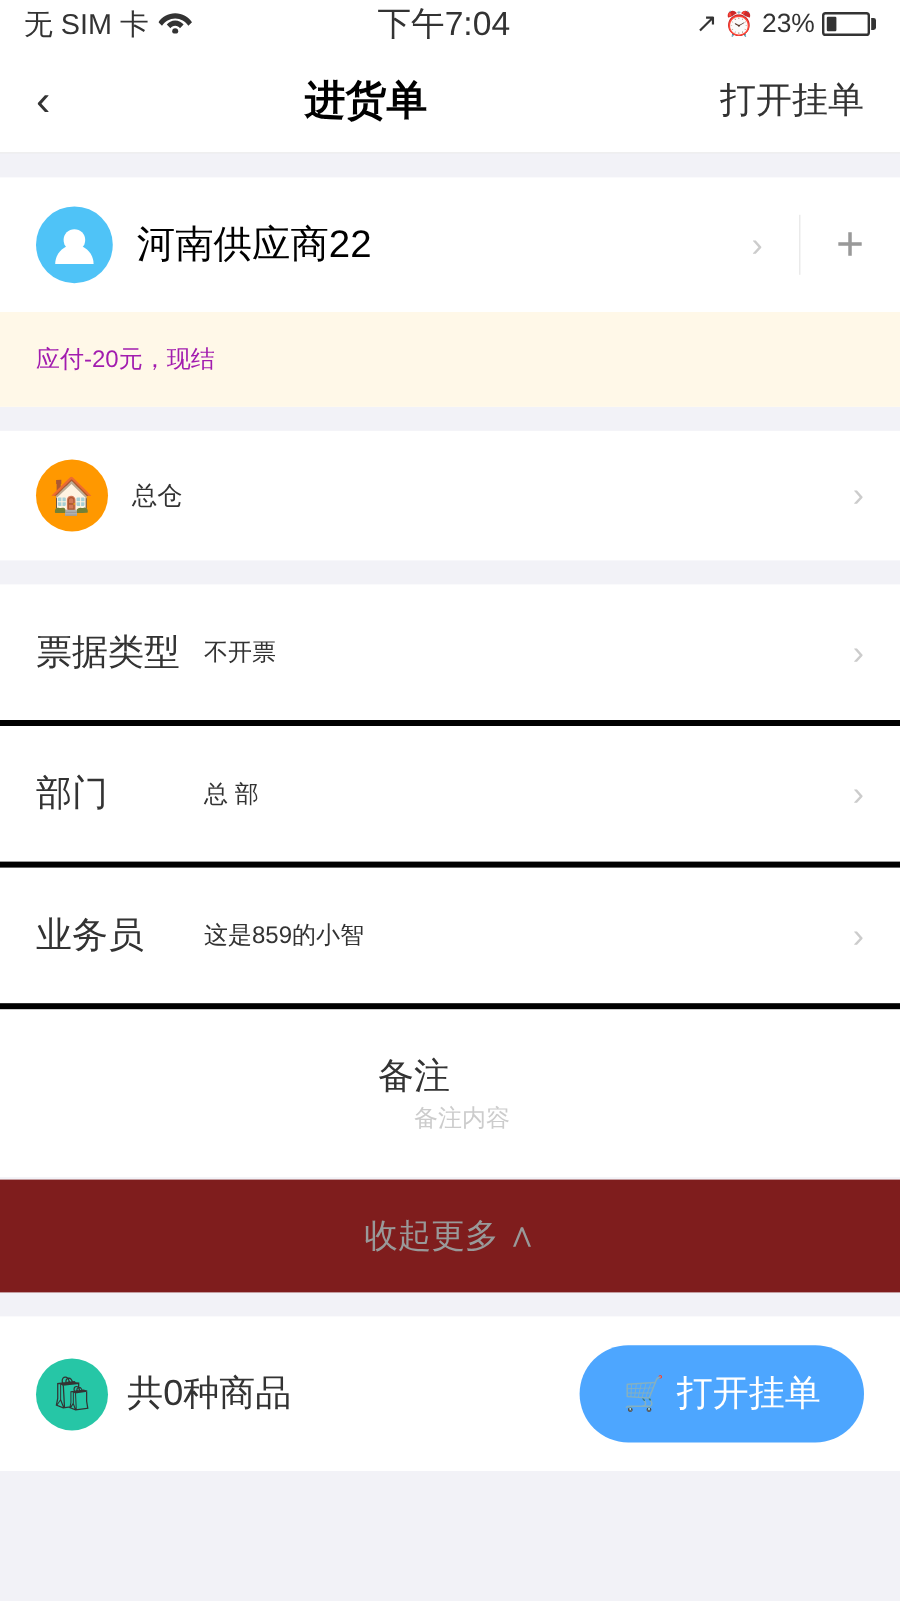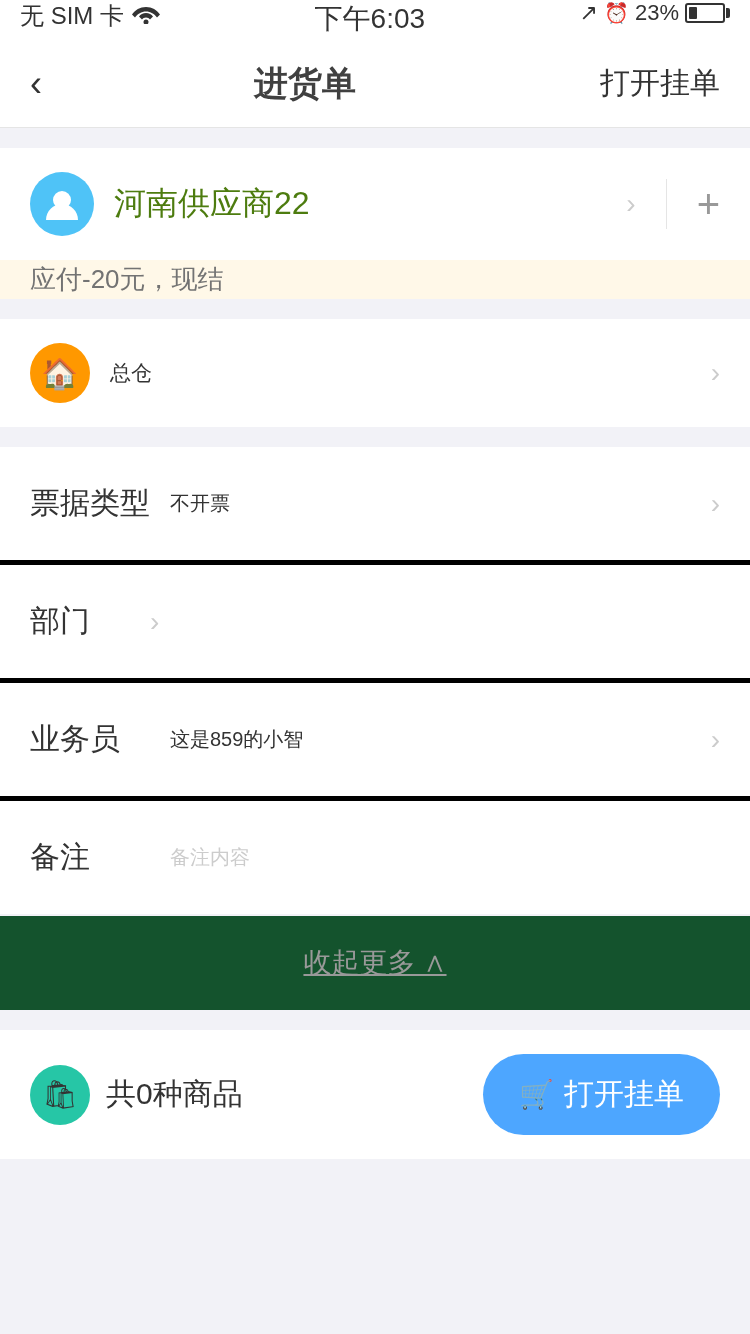--- a/index.html
+++ b/index.html
@@ -13,21 +13,21 @@
       font-size: 28px;
       color: #333;
     }
 
     
     .status-bar {
       width: 750px;
       height: 40px;
       background: #fff;
       display: flex;
-      align-items: flex-start;
+      align-items: center;
       justify-content: space-between;
       padding: 0 20px;
       font-size: 24px;
       color: #333;
     }
     .status-left { display: flex; align-items: center; gap: 8px; }
     .status-center { font-size: 28px; font-weight: 500; }
     .status-right { display: flex; align-items: center; gap: 6px; font-size: 22px; }
 
     
@@ -42,21 +42,21 @@
       border-bottom: 1px solid #e5e5e5;
     }
     .nav-back {
       font-size: 36px;
       color: #333;
       cursor: pointer;
     }
     .nav-title {
       font-size: 34px;
       font-weight: 600;
-      color: #404040;
+      color: #000000;
     }
     .nav-action {
       font-size: 30px;
       color: #333;
       cursor: pointer;
       margin-left: 32px;
     }
 
     
     .section-gap {
@@ -84,21 +84,21 @@
       background: #4fc3f7;
       display: flex;
       align-items: center;
       justify-content: center;
       margin-right: 20px;
       flex-shrink: 0;
     }
     .supplier-name {
       flex: 1;
       font-size: 32px;
-      color: #4d7c0f;
+      color: #000000;
     }
     .supplier-actions {
       display: flex;
       align-items: center;
       gap: 30px;
     }
     .chevron-icon {
       font-size: 28px;
       color: #ccc;
     }
@@ -109,23 +109,23 @@
     }
     .vertical-divider {
       width: 1px;
       height: 50px;
       background: #e5e5e5;
     }
 
     
     .notice-bar {
       background: #fff8e8;
-      padding: 2px 30px;
-      font-size: 26px;
-      color: #737373;
+      padding: 26px 30px;
+      font-size: 20px;
+      color: #a21caf;
     }
 
     
     .warehouse-row {
       display: flex;
       align-items: center;
       padding: 24px 30px;
       background: #fff;
       margin-top: 20px;
     }
@@ -152,47 +152,47 @@
       margin-top: 20px;
     }
     .form-row {
       display: flex;
       align-items: center;
       padding: 36px 30px;
       border-bottom: 5px solid #000000;
     }
     .form-row:last-child {
       border-bottom: none;
+      flex-direction: column;
     }
     .form-label {
       font-size: 30px;
       color: #333;
       width: 120px;
       flex-shrink: 0;
     }
     .form-value {
       flex: 1;
       font-size: 20px;
       color: #333;
       padding-left: 20px;
     }
     .form-value.placeholder {
       color: #ccc;
       font-family: Liberation Mono, monospace;
     }
 
     
     .collapse-row {
-      background: #14532d;
+      background: #7f1d1d;
       text-align: center;
       padding: 28px 0;
       font-size: 28px;
       color: #999;
       margin-top: 2px;
-      text-decoration: underline;
     }
 
     
     .bottom-bar {
       background: #fff;
       margin-top: 20px;
       padding: 24px 30px;
       display: flex;
       align-items: center;
       justify-content: space-between;
@@ -273,21 +273,21 @@
   <div class="status-left">
     <span>无 SIM 卡</span>
     <span>
       <svg width="28" height="22" viewBox="0 0 28 22">
         <path d="M14 5C8 5 3 8 0 12.5l3 3C5.5 12 9.5 9.5 14 9.5s8.5 2.5 11 6l3-3C25 8 20 5 14 5z" fill="#333"></path>
         <path d="M14 11c-3 0-5.5 1.5-7 3.5l3 3c.8-1.2 2.3-2 4-2s3.2.8 4 2l3-3c-1.5-2-4-3.5-7-3.5z" fill="#333"></path>
         <circle cx="14" cy="20" r="2.5" fill="#333"></circle>
       </svg>
     </span>
   </div>
-  <div class="status-center">下午6:03</div>
+  <div class="status-center">下午7:04</div>
   <div class="status-right">
     <span style="font-size:22px;">↗</span>
     <span style="font-size:20px;">⏰</span>
     <span>23%</span>
     <div class="battery">
       <div class="battery-body">
         <div class="battery-fill"></div>
       </div>
       <div class="battery-tip"></div>
     </div>
@@ -334,20 +334,21 @@
 <div class="form-section">
 
   <div class="form-row">
     <span class="form-label">票据类型</span>
     <span class="form-value">不开票</span>
     <span class="chevron-icon">›</span>
   </div>
 
   <div class="form-row">
     <span class="form-label">部门</span>
+    <span class="form-value">总 部</span>
     <span class="chevron-icon">›</span>
   </div>
 
   <div class="form-row">
     <span class="form-label">业务员</span>
     <span class="form-value">这是859的小智</span>
     <span class="chevron-icon">›</span>
   </div>
 
   <div class="form-row">

